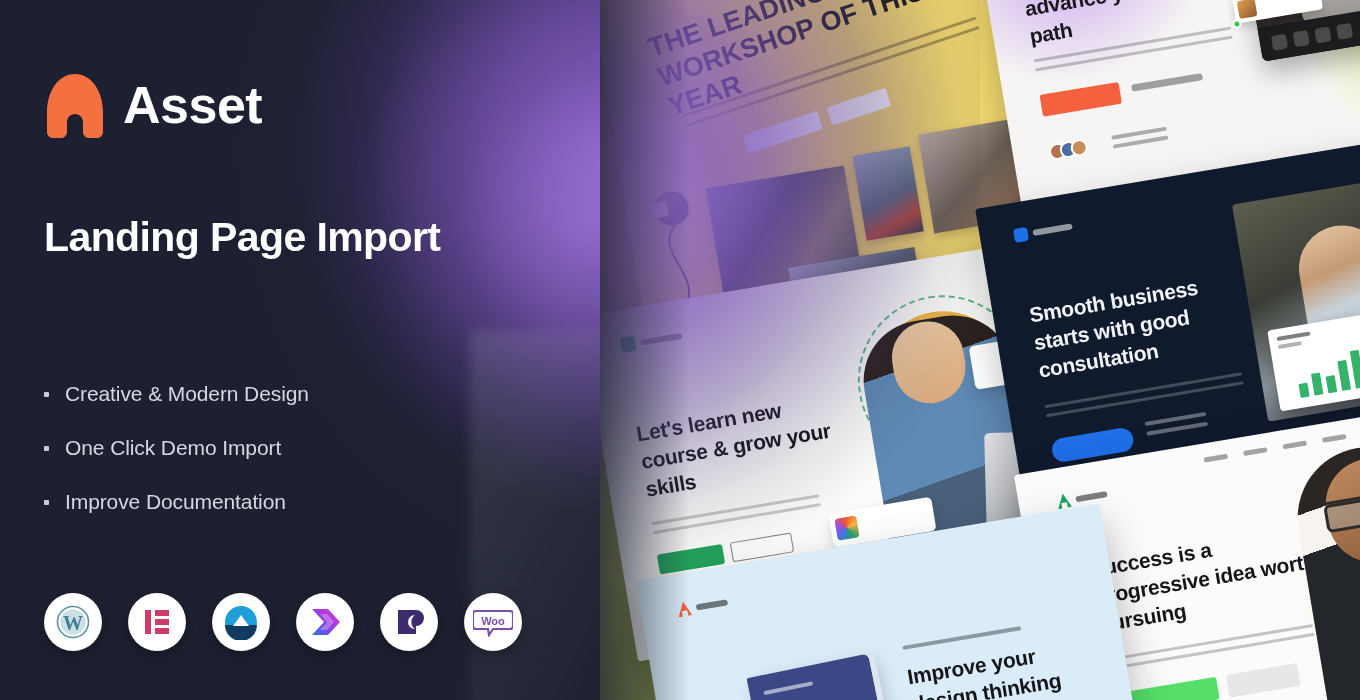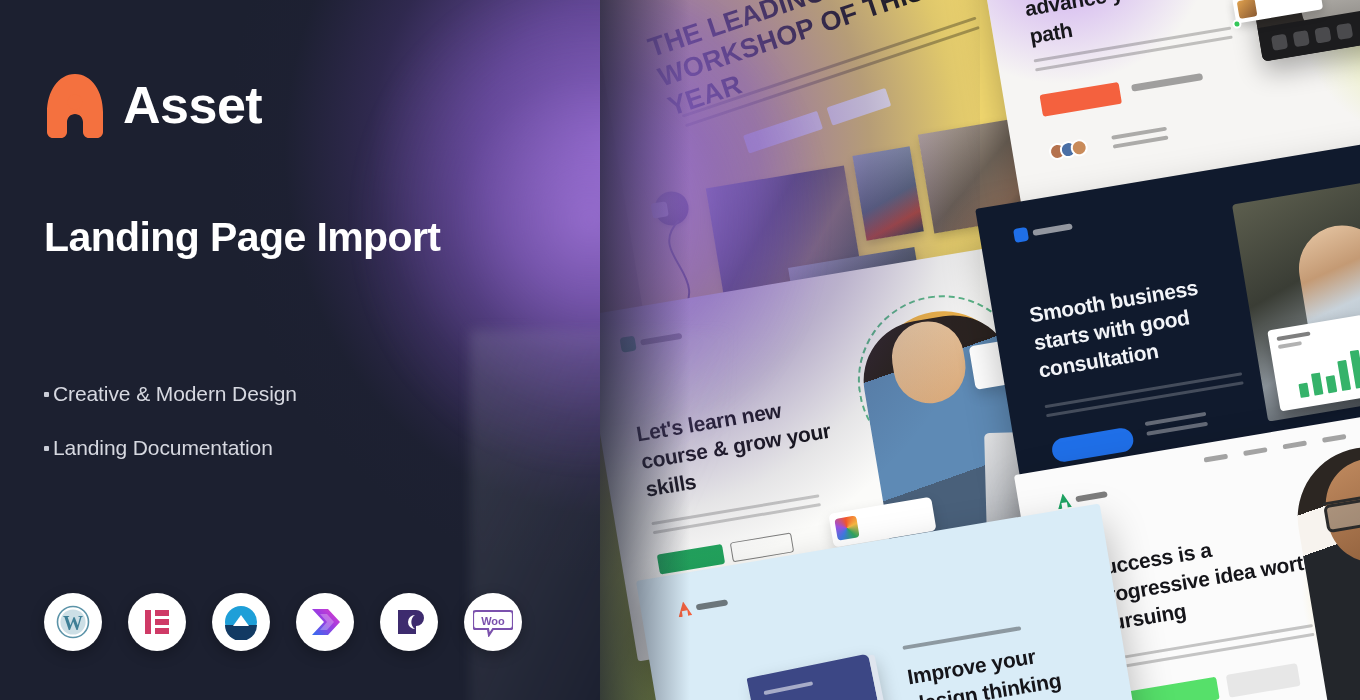--- a/index.html
+++ b/index.html
@@ -249,21 +249,21 @@
   .left { position:absolute; left:0; top:16px; width:600px; height:700px; z-index:40; }
 
   .brand { position:absolute; left:44px; top:56px; display:flex; align-items:center; gap:17px; }
   .brand-mark { width:62px; height:66px; position:relative; }
   .brand-name { color:#fff; font-size:52px; font-weight:700; letter-spacing:-.5px; line-height:1; }
 
   .headline { position:absolute; left:44px; top:196px; width:540px;
     color:#fff; font-size:41px; font-weight:700; line-height:1.22; letter-spacing:-.6px; }
 
   .bullets { position:absolute; left:44px; top:366px; list-style:none; }
-  .bullets li { display:flex; align-items:center; gap:4px; margin-bottom:30px;
+  .bullets li { display:flex; align-items:center; gap:16px; margin-bottom:30px;
     color:#d6d8e0; font-size:21px; letter-spacing:-.1px; }
   .bullets li .dot { width:5px; height:5px; border-radius:1px; background:#c9ccd6; flex:none; }
 
   .badges { position:absolute; left:44px; top:577px; display:flex; gap:26px; }
   .badge { width:58px; height:58px; border-radius:50%; background:#fff;
     display:flex; align-items:center; justify-content:center; flex:none;
     box-shadow:0 4px 14px rgba(0,0,0,.28); }
 </style>
 </head>
 <body>
@@ -477,21 +477,25 @@
       <div>Landing Page Import</div>
     </div>
 
     <ul class="bullets">
       <li>
         <span class="dot"></span>
         <span>Creative &amp; Modern Design</span>
       </li>
       <li>
         <span class="dot"></span>
-        <span>Landing Documentation</span>
+        <span>One Click Demo Import</span>
+      </li>
+      <li>
+        <span class="dot"></span>
+        <span>Improve Documentation</span>
       </li>
     </ul>
 
     <div class="badges">
 
       <div class="badge">
         <svg width="34" height="34" viewBox="0 0 34 34">
           <circle cx="17" cy="17" r="15.5" fill="none" stroke="#5b93a8" stroke-width="1.6"></circle>
           <circle cx="17" cy="17" r="12.6" fill="#8fb9c7" opacity=".45"></circle>
           <text x="17" y="24.5" font-family="Liberation Serif, serif" font-size="20" font-weight="700" fill="#3e7f96" text-anchor="middle">W</text>

